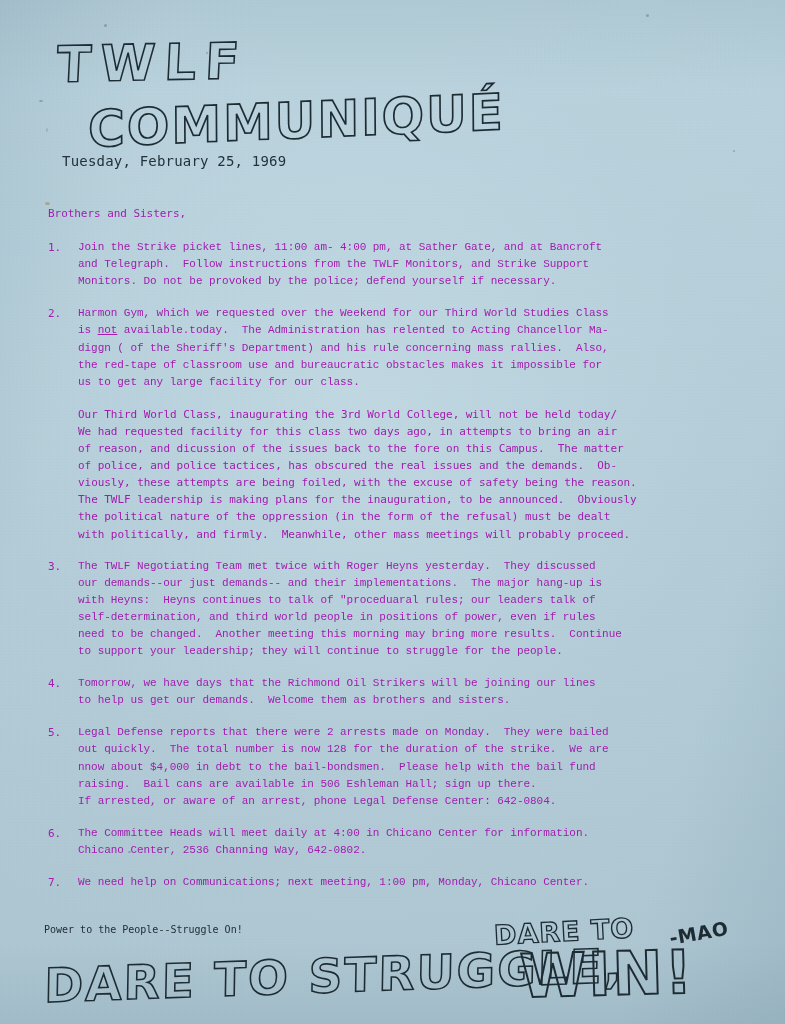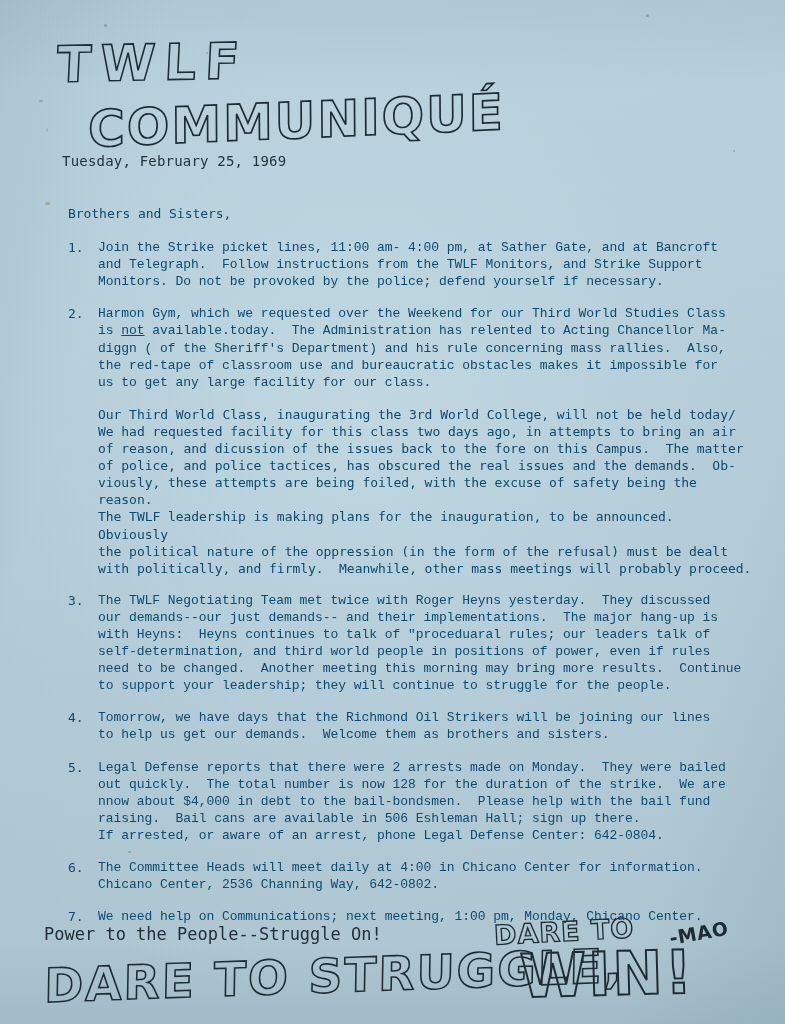--- a/index.html
+++ b/index.html
@@ -79,26 +79,26 @@
     left: 62px;
     top: 153px;
     font-size: 14px;
     color: #24323b;
     letter-spacing: 0.2px;
   }
 
   
   .body-block {
     position: absolute;
-    left: 68px;
+    left: 48px;
     top: 205px;
     width: 690px;
-    font-size: 13px;
+    font-size: 11px;
     line-height: 17.1px;
-    color: #0c4a6e;
+    color: #a21caf;
     letter-spacing: -0.05px;
   }
   .salutation { margin-bottom: 17px; }
   .para { margin-bottom: 16px; white-space: pre-wrap; }
 
   .item {
     display: flex;
     align-items: flex-start;
     margin-bottom: 15px;
   }
@@ -111,21 +111,21 @@
   .sub-para {
     margin: 15px 0 15px 30px;
     white-space: pre-wrap;
   }
   u.nb { text-decoration: underline; text-underline-offset: 1px; }
 
   .power-line {
     position: absolute;
     left: 44px;
     top: 924px;
-    font-size: 17px;
+    font-size: 10px;
     color: #222f38;
   }
 
   
   #dare-to-mao {
     position: absolute;
     left: 494px;
     top: 918px;
     font-size: 27px;
     letter-spacing: 1px;

